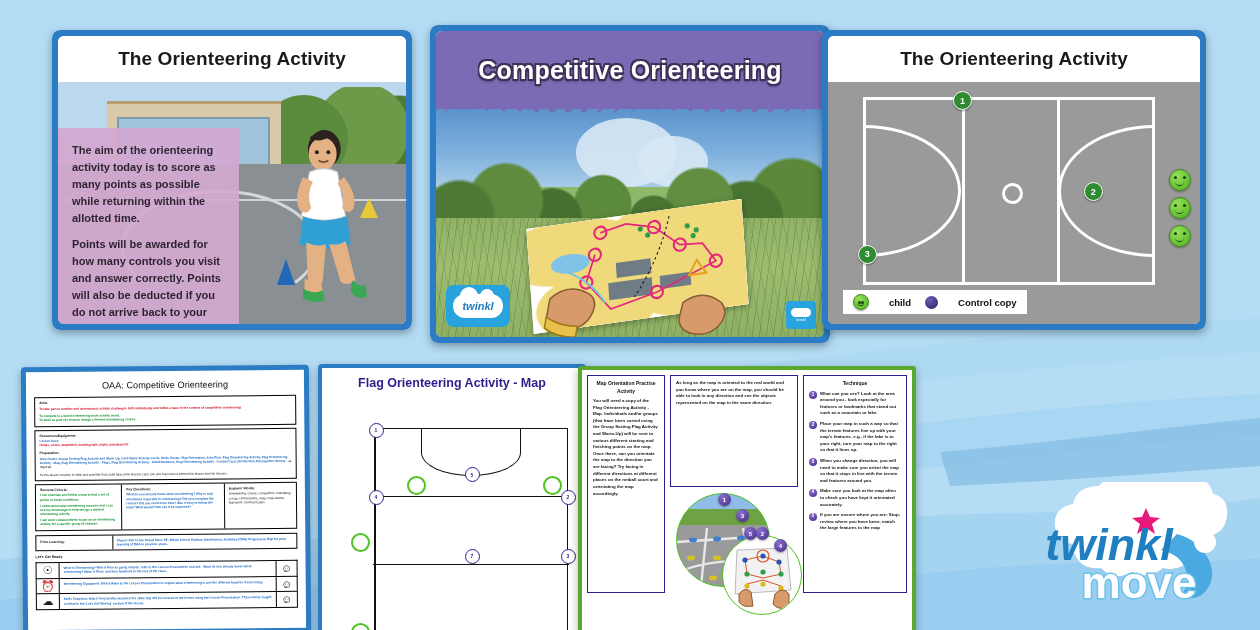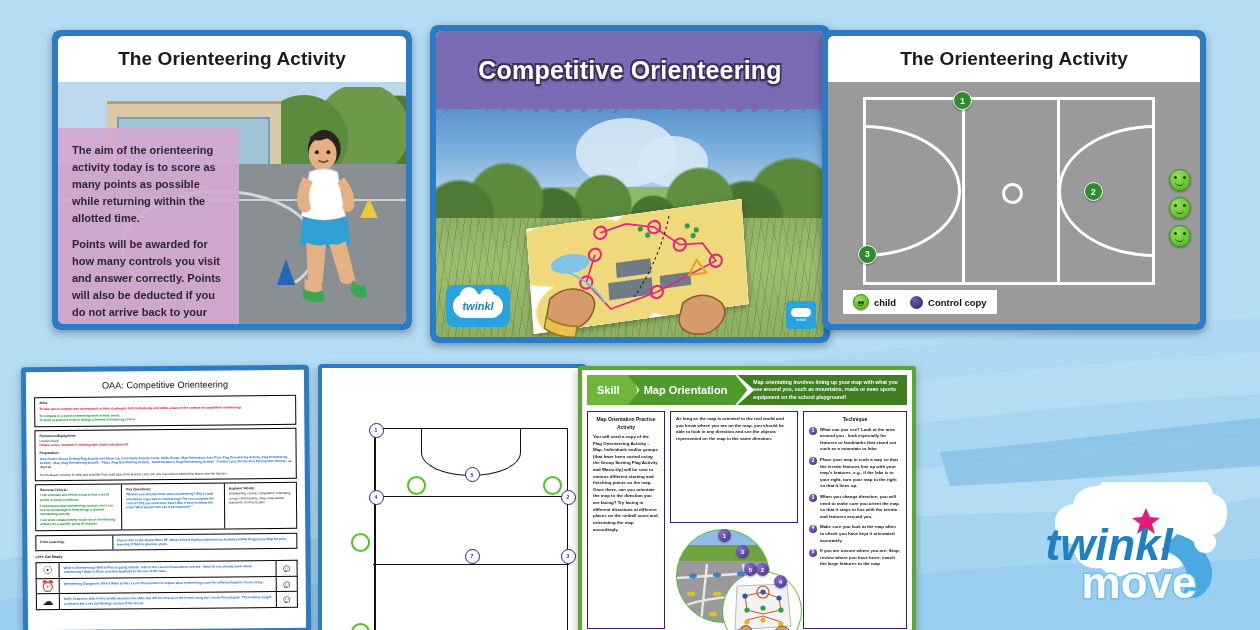--- a/index.html
+++ b/index.html
@@ -145,21 +145,21 @@
     display:flex;align-items:center;justify-content:center;box-shadow:0 1px 2px rgba(0,0,0,.4);}
   .smiley{width:20px;height:20px;border-radius:50%;background:radial-gradient(circle at 35% 30%,#95e05a,#4fb01e);
     border:1px solid #3e8a18;position:relative;box-shadow:0 1px 2px rgba(0,0,0,.35);}
   .smiley:before{content:"";position:absolute;left:4px;top:6px;width:3px;height:3px;border-radius:50%;background:#1d4a0a;}
   .smiley:after{content:"";position:absolute;right:4px;top:6px;width:3px;height:3px;border-radius:50%;background:#1d4a0a;}
   .smiley i{position:absolute;left:5px;bottom:4px;width:9px;height:4px;border:0 solid #1d4a0a;
     border-bottom-width:1.6px;border-radius:0 0 9px 9px;}
   .smiley-col{position:absolute;right:2.5%;top:36%;display:flex;flex-direction:column;gap:6px;}
   .legend{position:absolute;left:4%;bottom:4%;background:#fff;padding:4px 10px;
     display:flex;align-items:center;gap:14px;font-size:9.5px;font-weight:bold;color:#111;}
-  .legend .item{display:flex;align-items:center;gap:5px;}
+  .legend .item{display:flex;align-items:center;gap:20px;}
   .dot-purple{width:13px;height:13px;border-radius:50%;
     background:radial-gradient(circle at 35% 30%,#6b5bb5,#2a2060);}
 
   
   #doc-left{position:absolute;left:22px;top:366px;width:288px;height:268px;
     background:#2b7cc4;border-radius:4px;padding:5px;box-sizing:border-box;
     box-shadow:0 3px 8px rgba(0,0,0,.3);transform:rotate(-.5deg);}
   .doc-page{background:#fff;width:100%;height:100%;box-sizing:border-box;padding:6px 8px;
     overflow:hidden;font-size:3.1px;color:#111;line-height:1.35;}
   .doc-h1{text-align:center;font-size:9.2px;font-weight:normal;margin:2px 0 5px;color:#111;}
@@ -463,20 +463,21 @@
     <div class="drow">
       <div class="dicon">☁</div>
       <div class="dtxt"><span class="blu">Skills Snapshot: With it Very briefly introduce the skills that will be covered in the lesson using the Lesson Presentation. These will be taught in detail in the 'Let's Get Moving' section of the lesson.</span></div>
       <div class="dperson">☺</div>
     </div>
   </div>
 </div>
 
 <div id="doc-mid">
   <div class="mid-page">
+    <div class="mid-title">Flag Orienteering Activity - Map</div>
 
     <div class="gring" style="left:92px;top:115px;"></div>
     <div class="gring" style="left:228px;top:115px;"></div>
     <div class="gring" style="left:36px;top:172px;"></div>
     <div class="gring" style="left:36px;top:262px;"></div>
 
     <div class="fcourt">
       <div class="hline" style="top:33%;"></div>
       <div class="hline" style="top:66%;"></div>
       <div class="vline" style="left:0;"></div>
@@ -487,25 +488,20 @@
       <div class="fpt" style="left:100%;top:33%;">2</div>
       <div class="fpt" style="left:50%;top:62%;">7</div>
       <div class="fpt" style="left:100%;top:62%;">3</div>
     </div>
   </div>
 </div>
 
 <div id="doc-green">
   <div class="green-page">
 
-    <div class="chevrons">
-      <div class="chev a">Skill</div>
-      <div class="chev b">Map Orientation</div>
-      <div class="chev c">Map orientating involves lining up your map with what you see around you, such as mountains, roads or even sports equipment on the school playground!</div>
-    </div>
 
     <div class="g-cols">
       <div class="gbox left">
         <div class="g-h">Map Orientation Practise Activity</div>
         <div style="text-align:left;font-weight:bold">You will need a copy of the Flag Orienteering Activity - Map. Individuals and/or groups (that have been sorted using the Group Sorting Flag Activity and Warm-Up) will be sent to various different starting and finishing points on the map. Once there, can you orientate the map to the direction you are facing? Try facing in different directions at different places on the netball court and orientating the map accordingly.</div>
       </div>
 
       <div class="g-mid-wrap">
         <div class="gbox mid">As long as the map is oriented to the real world and you know where you are on the map, you should be able to look in any direction and see the objects represented on the map in the same direction.</div>
         <div class="g-illu">

